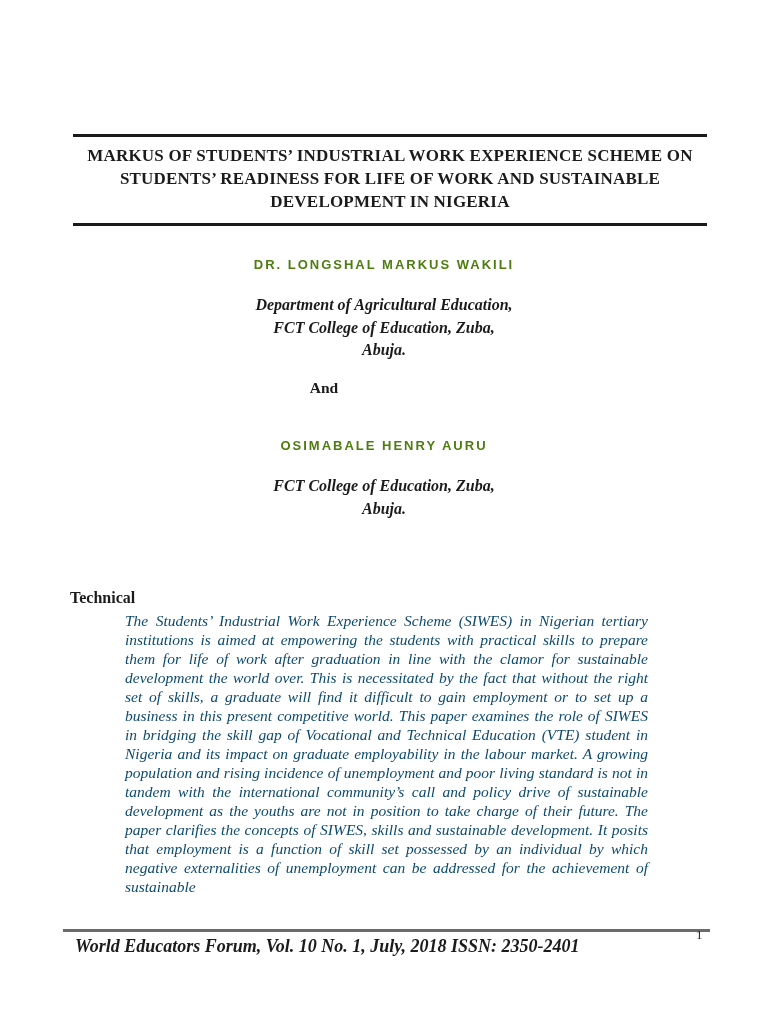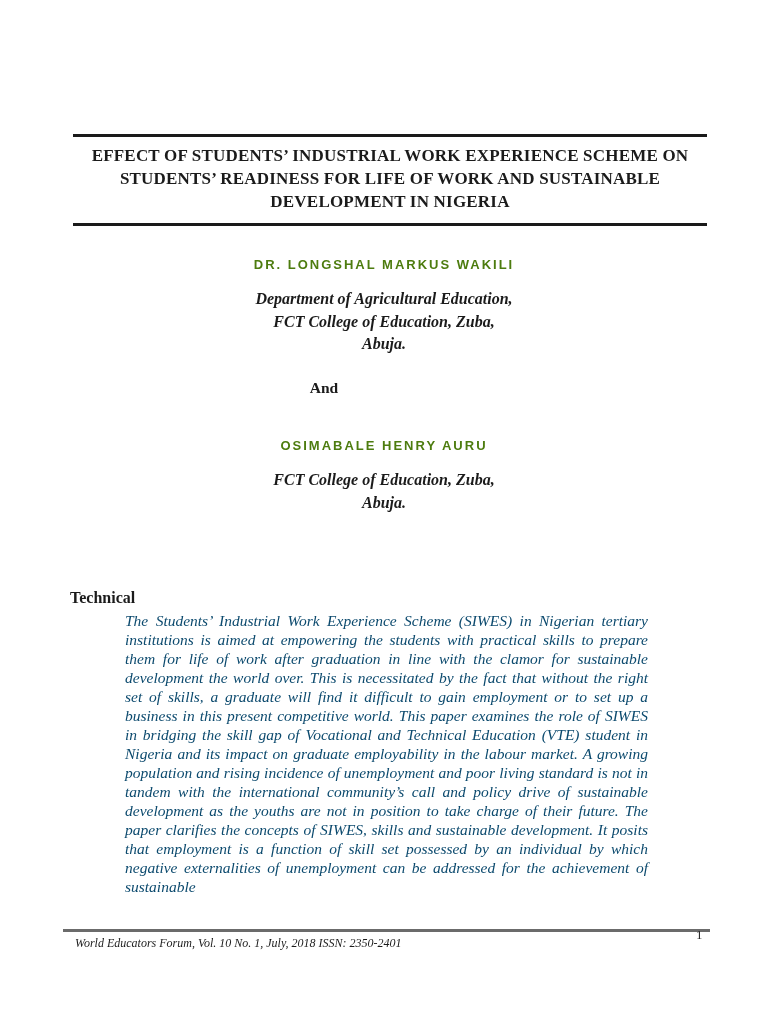--- a/index.html
+++ b/index.html
@@ -48,21 +48,21 @@
   .author-block.first  { top: 257px; }
   .author-block.second { top: 438px; }
   .author-name {
     font-family: "Liberation Sans", sans-serif;
     font-weight: bold;
     font-size: 13px;
     letter-spacing: 2px;
     color: #4d7c0f;
   }
   .affiliation {
-    margin-top: 16px;
+    margin-top: 22px;
     font-family: "Liberation Serif", serif;
     font-weight: bold;
     font-style: italic;
     font-size: 16px;
     line-height: 22.5px;
   }
   .affiliation span { display: block; }
 
   .and-separator {
     position: absolute;
@@ -106,40 +106,40 @@
     left: 63px;
     width: 647px;
     height: 3px;
     background: #6b6b6b;
   }
   .footer-citation {
     position: absolute;
     top: 936px;
     left: 75px;
     font-family: "Liberation Serif", serif;
-    font-weight: normal;
+    font-weight: bold;
     font-style: italic;
-    font-size: 12px;
+    font-size: 18px;
   }
   .page-number {
     position: absolute;
     top: 927px;
     left: 696px;
     font-family: "Liberation Serif", serif;
     font-size: 13px;
     color: #2a2a2a;
   }
 </style>
 </head>
 <body>
 
 <div class="page">
 
   <header class="title-block">
-    <h1 class="paper-title">EFFECT OF STUDENTS’ INDUSTRIAL WORK EXPERIENCE SCHEME ON STUDENTS’ READINESS FOR LIFE OF WORK AND SUSTAINABLE DEVELOPMENT IN NIGERIA</h1>
+    <h1 class="paper-title">MARKUS OF STUDENTS’ INDUSTRIAL WORK EXPERIENCE SCHEME ON STUDENTS’ READINESS FOR LIFE OF WORK AND SUSTAINABLE DEVELOPMENT IN NIGERIA</h1>
   </header>
 
   <section class="author-block first">
     <div class="author-name">DR. LONGSHAL MARKUS WAKILI</div>
     <div class="affiliation">
       <span>Department of Agricultural Education,</span>
       <span>FCT College of Education, Zuba,</span>
       <span>Abuja.</span>
     </div>
   </section>

